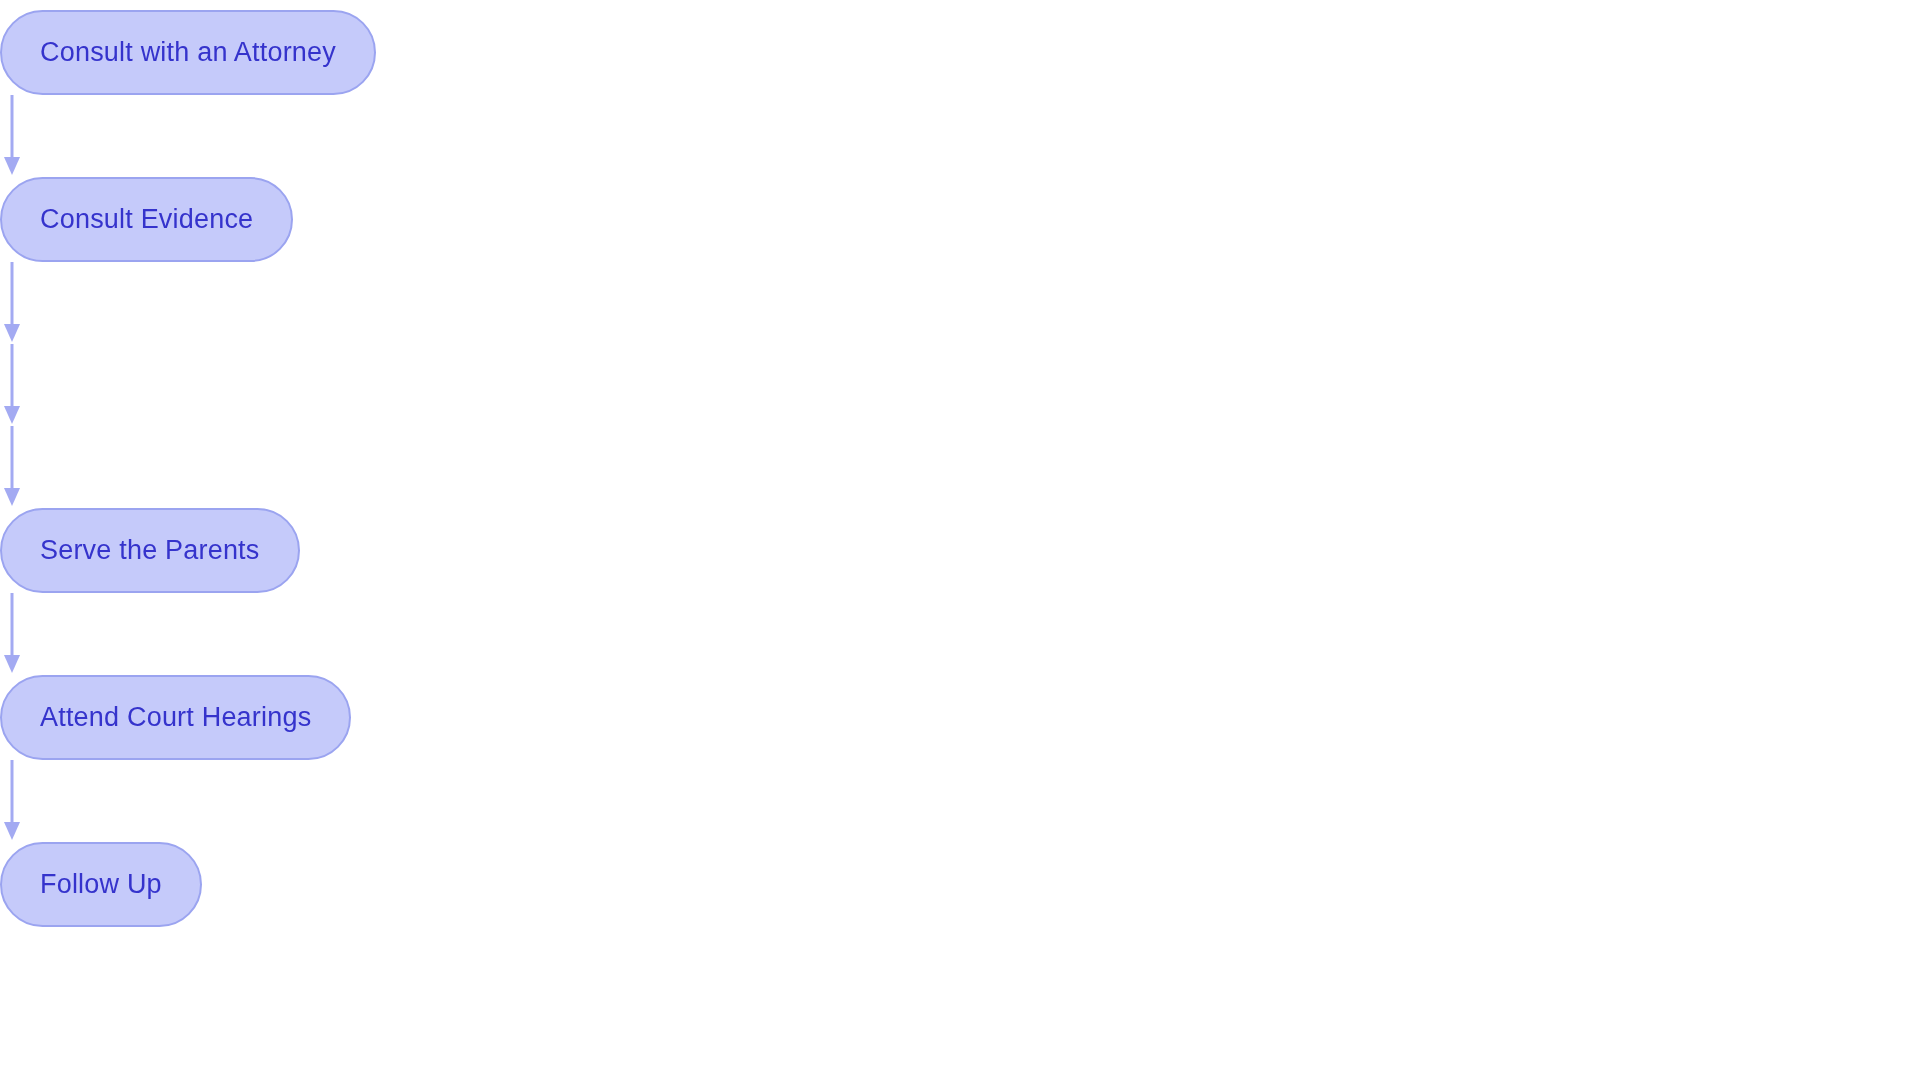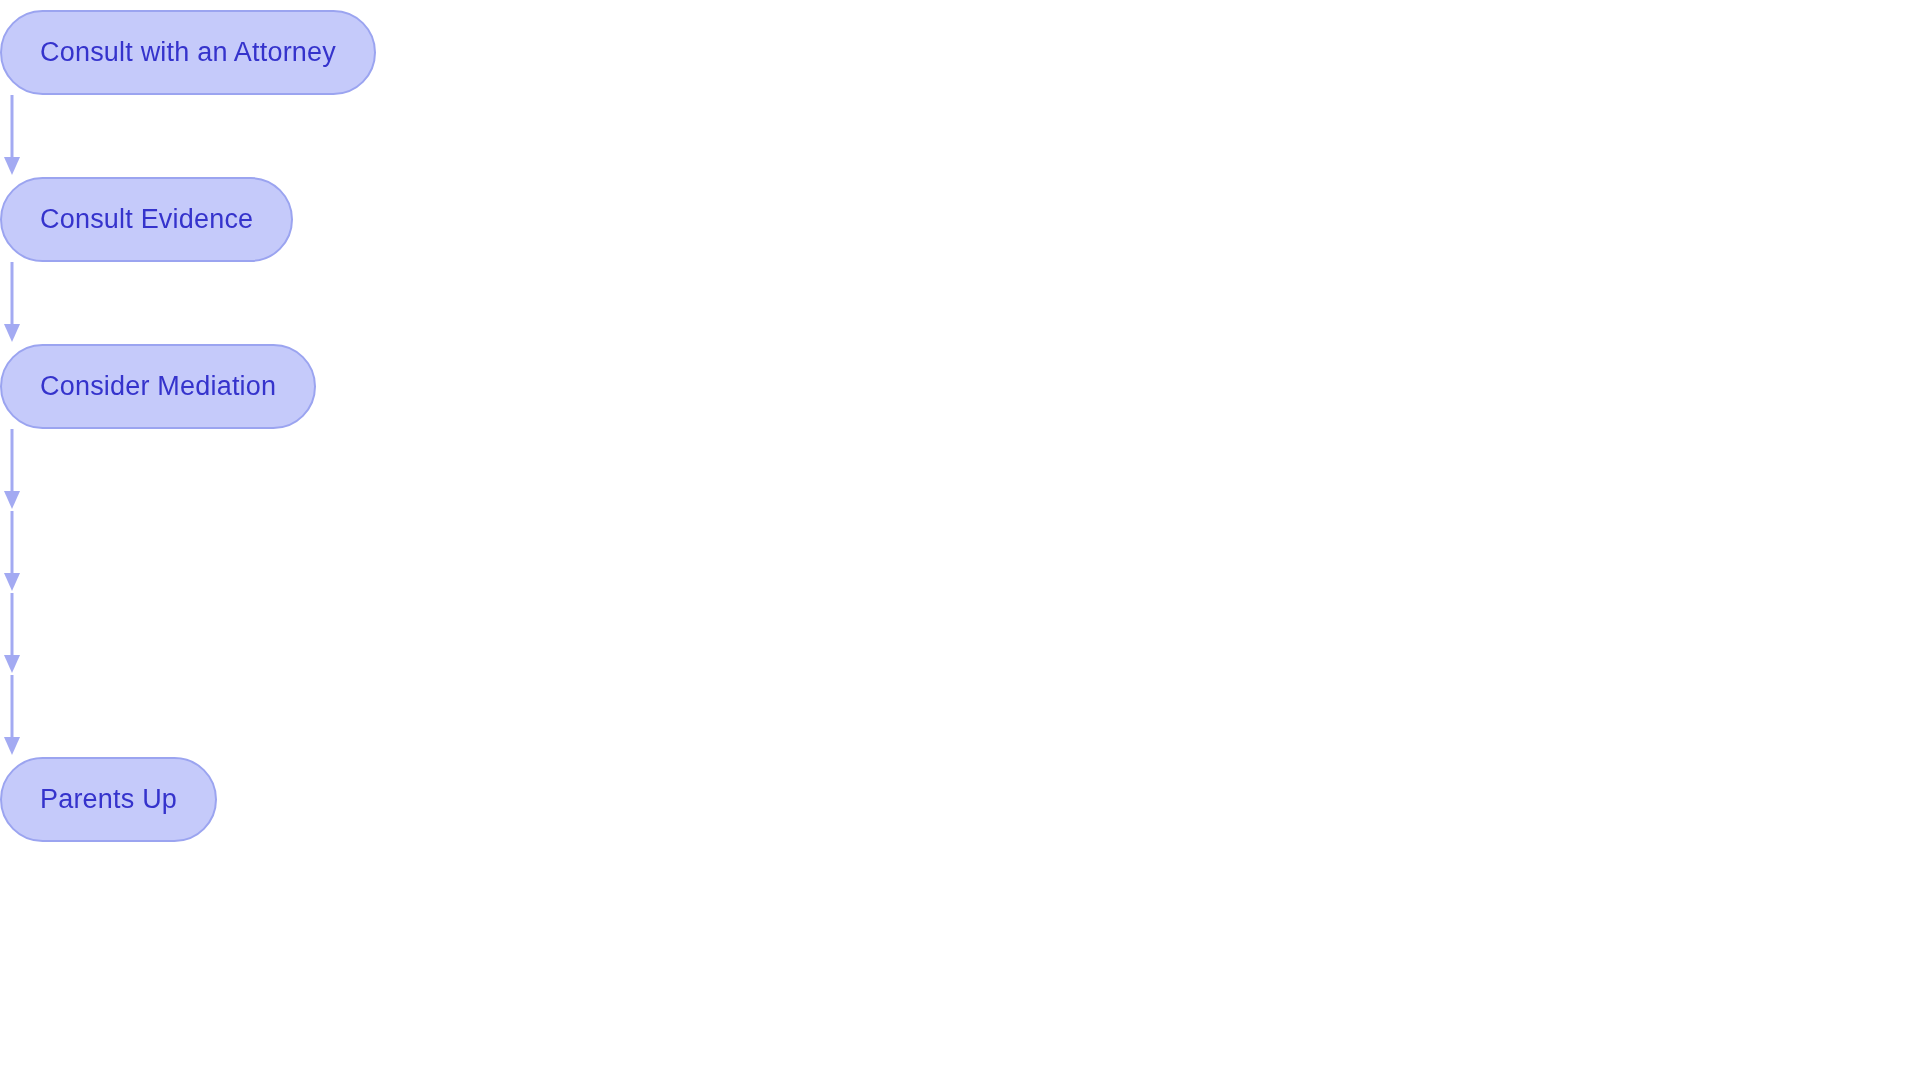--- a/index.html
+++ b/index.html
@@ -97,53 +97,56 @@
       <span>Consult Evidence</span>
     </div>
 
     <div class="flow-connector">
       <svg viewBox="0 0 24 82" xmlns="http://www.w3.org/2000/svg" aria-hidden="true">
         <line class="conn-line" x1="12" y1="0" x2="12" y2="64"></line>
         <polygon class="conn-head" points="12,80 4,62 20,62"></polygon>
       </svg>
     </div>
 
-    <div class="flow-node">
-      <span>Consider Mediation</span>
-    </div>
-
-    <div class="flow-connector">
-      <svg viewBox="0 0 24 82" xmlns="http://www.w3.org/2000/svg" aria-hidden="true">
-        <line class="conn-line" x1="12" y1="0" x2="12" y2="64"></line>
-        <polygon class="conn-head" points="12,80 4,62 20,62"></polygon>
-      </svg>
-    </div>
-
-
-    <div class="flow-connector">
-      <svg viewBox="0 0 24 82" xmlns="http://www.w3.org/2000/svg" aria-hidden="true">
-        <line class="conn-line" x1="12" y1="0" x2="12" y2="64"></line>
-        <polygon class="conn-head" points="12,80 4,62 20,62"></polygon>
-      </svg>
-    </div>
-
 
     <div class="flow-connector">
       <svg viewBox="0 0 24 82" xmlns="http://www.w3.org/2000/svg" aria-hidden="true">
         <line class="conn-line" x1="12" y1="0" x2="12" y2="64"></line>
         <polygon class="conn-head" points="12,80 4,62 20,62"></polygon>
       </svg>
     </div>
 
 
     <div class="flow-connector">
       <svg viewBox="0 0 24 82" xmlns="http://www.w3.org/2000/svg" aria-hidden="true">
         <line class="conn-line" x1="12" y1="0" x2="12" y2="64"></line>
         <polygon class="conn-head" points="12,80 4,62 20,62"></polygon>
       </svg>
     </div>
 
     <div class="flow-node">
-      <span>Parents Up</span>
+      <span>Serve the Parents</span>
+    </div>
+
+    <div class="flow-connector">
+      <svg viewBox="0 0 24 82" xmlns="http://www.w3.org/2000/svg" aria-hidden="true">
+        <line class="conn-line" x1="12" y1="0" x2="12" y2="64"></line>
+        <polygon class="conn-head" points="12,80 4,62 20,62"></polygon>
+      </svg>
+    </div>
+
+    <div class="flow-node">
+      <span>Attend Court Hearings</span>
+    </div>
+
+    <div class="flow-connector">
+      <svg viewBox="0 0 24 82" xmlns="http://www.w3.org/2000/svg" aria-hidden="true">
+        <line class="conn-line" x1="12" y1="0" x2="12" y2="64"></line>
+        <polygon class="conn-head" points="12,80 4,62 20,62"></polygon>
+      </svg>
+    </div>
+
+    <div class="flow-node">
+      <span>Follow Up</span>
     </div>
 
   </div>
 </div>
 
 </body></html>

